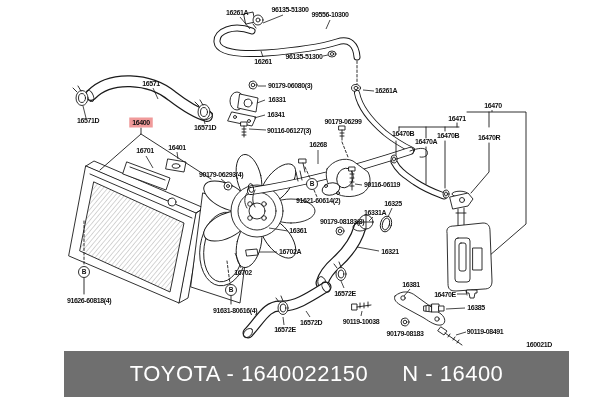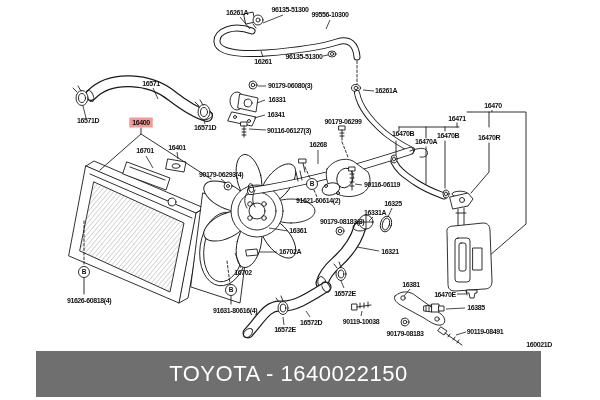--- a/index.html
+++ b/index.html
@@ -364,16 +364,17 @@
   <g id="markers-layer">
         <circle cx="84" cy="272" r="5.5" fill="#fff" stroke="#1a1a1a" stroke-width="0.9"></circle>
         <text x="84" y="274.3" class="marker-b">B</text>
         <circle cx="231" cy="290" r="5.5" fill="#fff" stroke="#1a1a1a" stroke-width="0.9"></circle>
         <text x="231" y="292.3" class="marker-b">B</text>
         <circle cx="312" cy="184" r="5.5" fill="#fff" stroke="#1a1a1a" stroke-width="0.9"></circle>
         <text x="312" y="186.3" class="marker-b">B</text>
       </g>
 </svg>
 
-<div class="footer" style="left: 36px; top: 351px; width: 505px; height: 46px; gap: 34px; background: rgb(111, 111, 111); color: rgb(255, 255, 255);">
+<div class="footer" style="left: 64px; top: 351px; width: 505px; height: 46px; gap: 34px; background: rgb(111, 111, 111); color: rgb(255, 255, 255);">
   <span>TOYOTA - 1640022150</span>
+  <span>N - 16400</span>
 </div>
 </div>
 
 </body></html>

